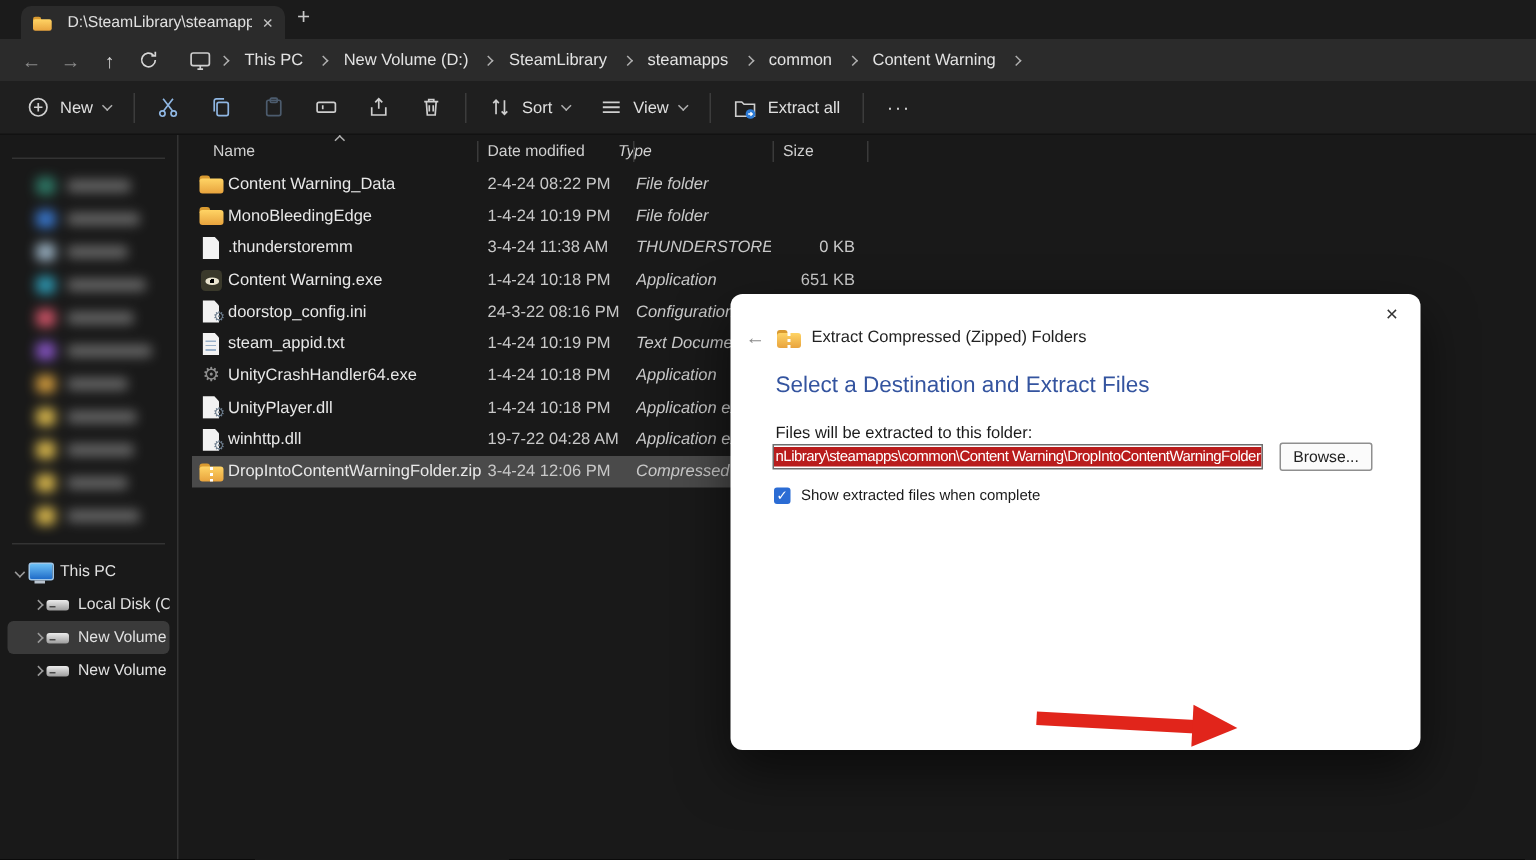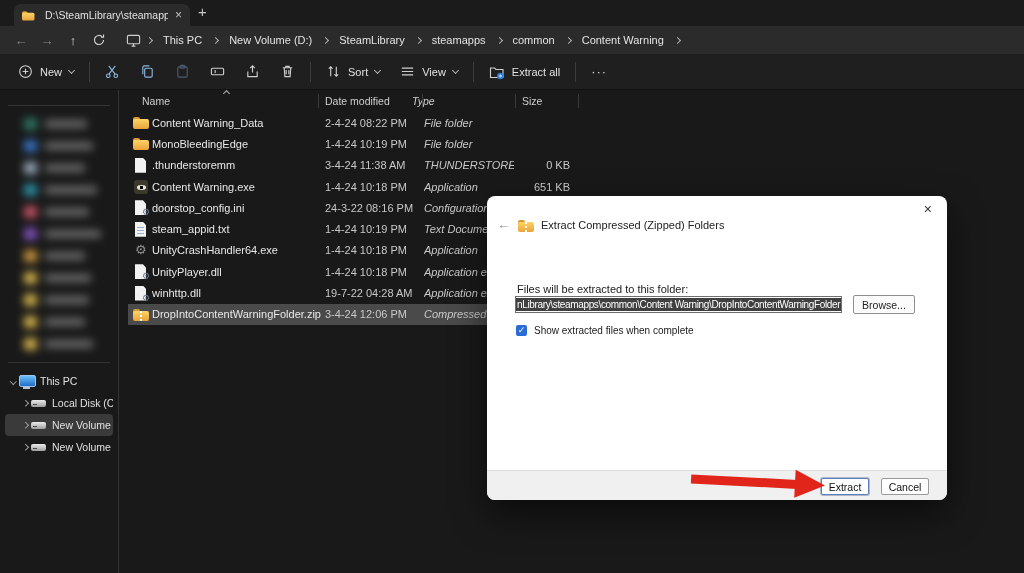--- a/index.html
+++ b/index.html
@@ -104,21 +104,21 @@
   .dialog{position:absolute;left:487px;top:196px;width:460px;height:304px;background:#fff;border-radius:8px;
           box-shadow:0 14px 34px rgba(0,0,0,.55);color:#1a1a1a;z-index:10;}
   .dlg-close{position:absolute;right:15px;top:5px;font-size:14px;color:#333;}
   .dlg-head{position:absolute;left:10px;top:21px;display:flex;align-items:center;gap:8px;}
   .dlg-back{color:#8a8a8a;font-size:13px;}
   .dlg-title{font-size:11px;color:#222;}
   .dlg-heading{position:absolute;left:30px;top:52px;font-size:15px;color:#34549f;}
   .dlg-label{position:absolute;left:30px;top:87px;font-size:11px;}
   .dlg-field{position:absolute;left:28px;top:100px;width:327px;height:17px;border:1px solid #6e6e6e;
              background:#fff;display:flex;align-items:center;overflow:hidden;}
-  .dlg-field .sel{background:#404040;color:#fff;font-size:10px;letter-spacing:-0.35px;white-space:nowrap;padding:1px 1px;}
+  .dlg-field .sel{background:#b91c1c;color:#fff;font-size:10px;letter-spacing:-0.35px;white-space:nowrap;padding:1px 1px;}
   .cursorbar{width:1px;height:12px;background:#000;flex:none;}
   .browse{position:absolute;left:366px;top:99px;width:62px;height:19px;border:1px solid #8f8f8f;border-radius:2px;
           background:#fbfbfb;font-size:10.5px;display:flex;align-items:center;justify-content:center;color:#222;}
   .chkrow{position:absolute;left:29px;top:129px;display:flex;align-items:center;gap:7px;}
   .chk{width:11px;height:11px;background:#2b6cd4;border-radius:2px;color:#fff;font-size:9px;line-height:11px;text-align:center;flex:none;}
   .chklabel{font-size:10px;}
   .dlg-footer{position:absolute;left:0;right:0;bottom:0;height:30px;background:#f0f0f0;
               border-top:1px solid #dfdfdf;border-radius:0 0 8px 8px;}
   .btn{position:absolute;top:7px;height:17px;background:#fff;border-radius:2px;font-size:10.5px;color:#111;
        display:flex;align-items:center;justify-content:center;}
@@ -428,34 +428,31 @@
 
   <div class="dialog">
     <span class="dlg-close">×</span>
     <div class="dlg-head">
       <span class="dlg-back">←</span>
       <span class="ic ic-folder ic-zip" style="width:15px;height:13px;">
           <span class="zipline"></span>
         </span>
       <span class="dlg-title">Extract Compressed (Zipped) Folders</span>
     </div>
+    <div class="dlg-heading">Select a Destination and Extract Files</div>
     <div class="dlg-label">Files will be extracted to this folder:</div>
     <div class="dlg-field">
       <span class="sel">nLibrary\steamapps\common\Content Warning\DropIntoContentWarningFolder</span>
       <span class="cursorbar"></span>
     </div>
     <div class="browse">Browse...</div>
     <div class="chkrow">
       <span class="chk">✓</span>
       <span class="chklabel">Show extracted files when complete</span>
     </div>
-    <div class="dlg-footer">
-      <div class="btn btn-extract">Extract</div>
-      <div class="btn btn-cancel">Cancel</div>
-    </div>
   </div>
 
   <div class="arrow">
     <div class="shaft"></div>
     <div class="head"></div>
   </div>
 
 </div>
 
 </body></html>

